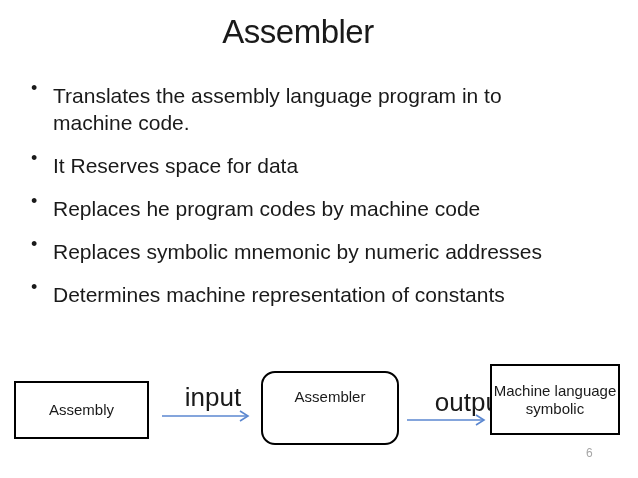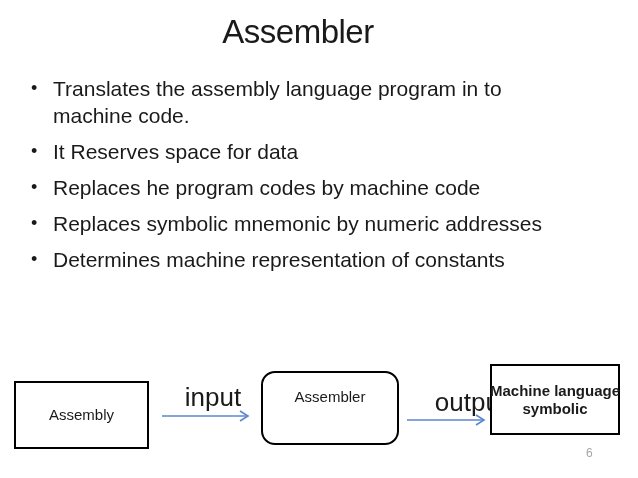--- a/index.html
+++ b/index.html
@@ -30,41 +30,41 @@
     font-size:21px;
     line-height:27px;
     margin-bottom:9px;
   }
   .bullet-dot {
     flex:0 0 22px;
     width:22px;
     font-size:18px;
     line-height:27px;
   }
-  .bullet-text { flex:1; }
+  .bullet-text { flex:1;margin-top:7px; }
   .node {
     position:absolute;
     box-sizing:border-box;
     display:flex;
     flex-direction:column;
     align-items:center;
     justify-content:center;
     text-align:center;
     font-size:15px;
     line-height:18px;
     background:#ffffff;
   }
   .node span { white-space:nowrap; }
-  .node-assembly  { left:14px;  top:381px; width:135px; height:68px; border:2px solid #000; }
+  .node-assembly  { left:14px;  top:381px; width:135px; height:58px; border:2px solid #000; }
   .node-assembler {
     left:261px; top:371px; width:138px; height:74px;
     border:2.5px solid #000; border-radius:14px;
     justify-content:flex-start; padding-top:15px;
   }
-  .node-machine   { left:490px; top:364px; width:130px; height:71px; border:2px solid #000;font-weight:bold; }
+  .node-machine   { left:490px; top:364px; width:130px; height:71px; border:2px solid #000; }
   .flow-label {
     position:absolute;
     font-size:26px;
     line-height:30px;
     text-align:center;
   }
   .label-input  { left:170px; top:382px; width:86px; }
   .label-output { left:421px; top:387px; width:100px; }
   svg.arrow { position:absolute; display:block; }
   .arrow-input  { left:162px; top:408px; }

